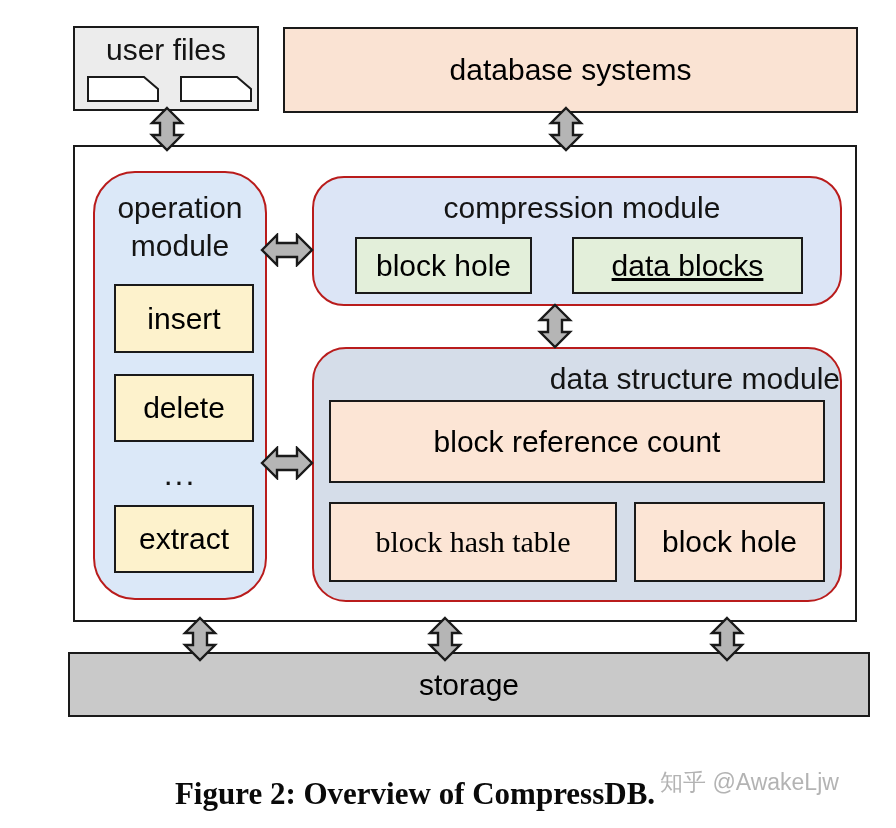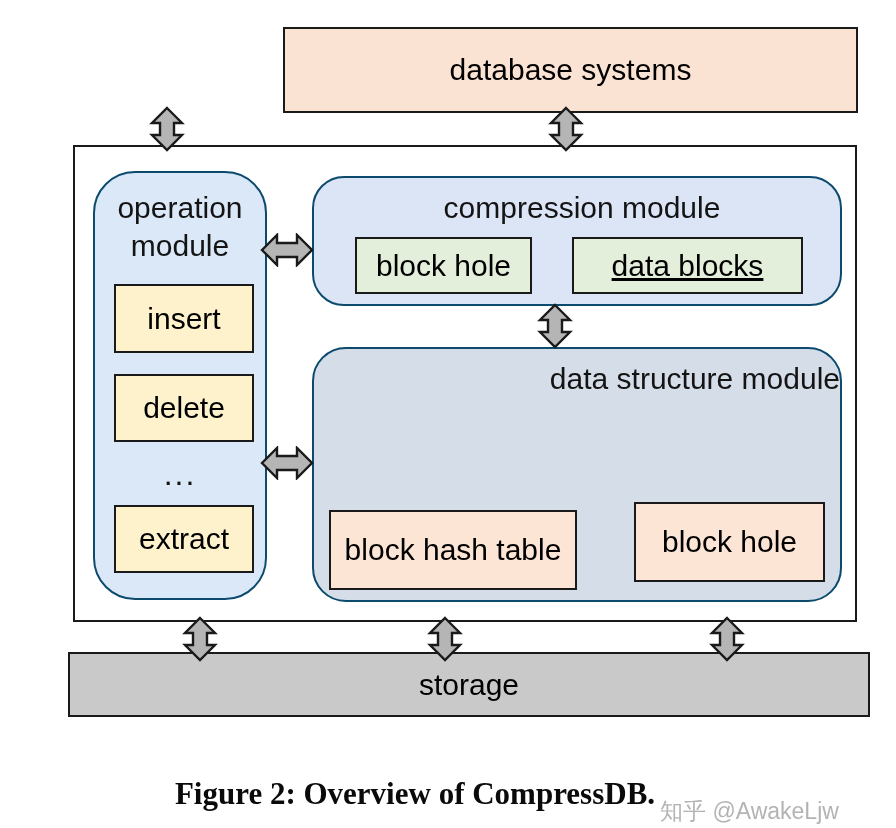--- a/index.html
+++ b/index.html
@@ -15,60 +15,71 @@
   .user-files{left:73px;top:26px;width:186px;height:85px;background:var(--user_files_bg);display:block;}
   .uf-label{text-align:center;margin-top:5px;font-size:30px;}
   .uf-icons{position:absolute;left:12px;bottom:7px;display:flex;gap:21px;}
   .database{left:283px;top:27px;width:575px;height:86px;background:var(--database_bg);}
   .storage{left:68px;top:652px;width:802px;height:65px;background:var(--storage_bg);}
 
   
   .core{left:73px;top:145px;width:784px;height:477px;background:#ffffff;display:block;}
 
   
-  .module{position:absolute;box-sizing:border-box;border:2px solid #0c4a6e;}
+  .module{position:absolute;box-sizing:border-box;border:2px solid #b91c1c;}
   .op-module{left:93px;top:171px;width:174px;height:429px;border-radius:42px;background:var(--operation_bg);}
   .op-title{margin-top:16px;text-align:center;font-size:30px;line-height:38px;padding:0 8px;}
   .op-item{position:absolute;left:19px;width:140px;height:69px;background:var(--yellow);}
   .op-insert{top:111px;}
   .op-delete{top:201px;height:68px;}
   .op-extract{top:332px;height:68px;}
   .op-dots{position:absolute;left:0;top:281px;width:100%;height:40px;display:flex;align-items:center;justify-content:center;font-size:32px;letter-spacing:2px;border:none;background:none;}
 
   .comp-module{left:312px;top:176px;width:530px;height:130px;border-radius:32px;background:var(--compression_bg);padding-left:10px;}
   .comp-title{margin-top:13px;text-align:center;font-size:30px;}
   .comp-item{position:absolute;top:59px;height:57px;background:var(--green);}
   .comp-blockhole{left:41px;width:177px;}
   .comp-datablocks{left:258px;width:231px;text-decoration:underline;}
 
   .ds-module{left:312px;top:347px;width:530px;height:255px;border-radius:34px;background:var(--data_structure_bg);}
   .ds-title{margin-top:13px;text-align:right;font-size:30px;}
   .ds-item{position:absolute;background:var(--peach);}
   .ds-brc{left:15px;top:51px;width:496px;height:83px;}
-  .ds-bht{left:15px;top:161px;width:248px;height:80px;}
+  .ds-bht{left:15px;top:153px;width:288px;height:80px;font-family:Liberation Serif, serif;}
   .ds-bh{left:320px;top:153px;width:191px;height:80px;}
 
   
   .file-icon{display:block;}
   .file-icon path{fill:#ffffff;stroke:#1a1a1a;stroke-width:2;}
 
   
   .arrow{position:absolute;z-index:6;}
   .arrow path{fill:var(--arrow_fill);stroke:#1a1a1a;stroke-width:2.4;stroke-linejoin:miter;}
 
   
   .caption{position:absolute;left:0;top:776px;width:830px;text-align:center;
     font-family:"Liberation Serif","DejaVu Serif",serif;font-weight:700;font-size:31px;color:#0a0a0a;}
-  .watermark{position:absolute;left:660px;top:767px;font-size:23px;color:rgba(175,175,175,0.95);white-space:nowrap;margin-top:29px;}
+  .watermark{position:absolute;left:660px;top:767px;font-size:23px;color:rgba(175,175,175,0.95);white-space:nowrap;}
 </style>
 </head>
 <body>
 
 <div id="canvas">
 
+  <div class="box user-files">
+    <div class="uf-label">user files</div>
+    <div class="uf-icons">
+      <svg class="file-icon" width="72" height="26" viewBox="0 0 72 26">
+          <path d="M1 1 H57 L71 13 V25 H1 Z"></path>
+        </svg>
+      <svg class="file-icon" width="72" height="26" viewBox="0 0 72 26">
+          <path d="M1 1 H57 L71 13 V25 H1 Z"></path>
+        </svg>
+    </div>
+  </div>
 
   <div class="box database lbl">
     <span>database systems</span>
   </div>
 
   <div class="box core"></div>
 
   <div class="module op-module">
     <div class="op-title">operation module</div>
     <div class="box op-item op-insert lbl">
@@ -88,20 +99,23 @@
     <div class="box comp-item comp-blockhole lbl">
         <span>block hole</span>
       </div>
     <div class="box comp-item comp-datablocks lbl">
         <span>data blocks</span>
       </div>
   </div>
 
   <div class="module ds-module">
     <div class="ds-title">data structure module</div>
+    <div class="box ds-item ds-brc lbl">
+        <span>block reference count</span>
+      </div>
     <div class="box ds-item ds-bht lbl">
         <span>block hash table</span>
       </div>
     <div class="box ds-item ds-bh lbl">
         <span>block hole</span>
       </div>
   </div>
 
   <div class="box storage lbl">
     <span>storage</span>

